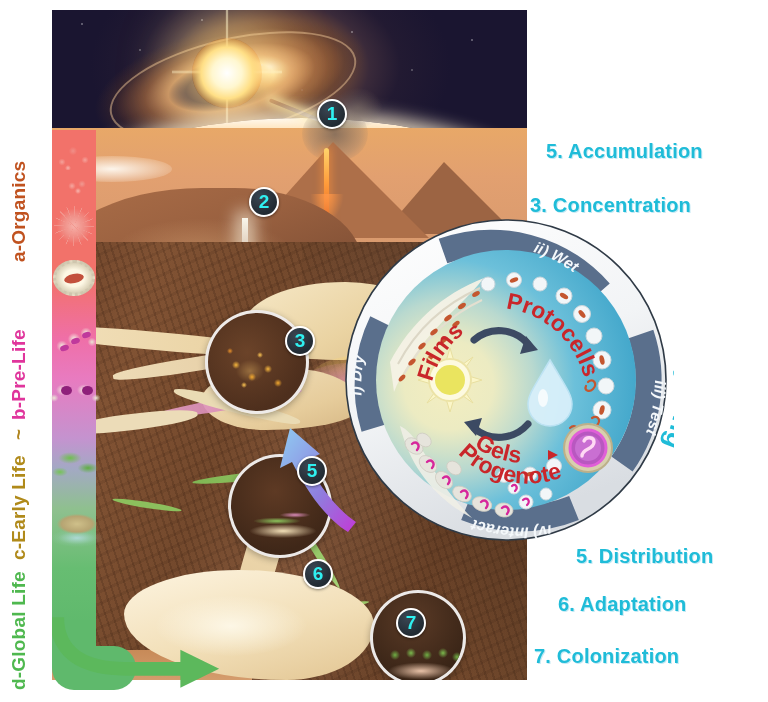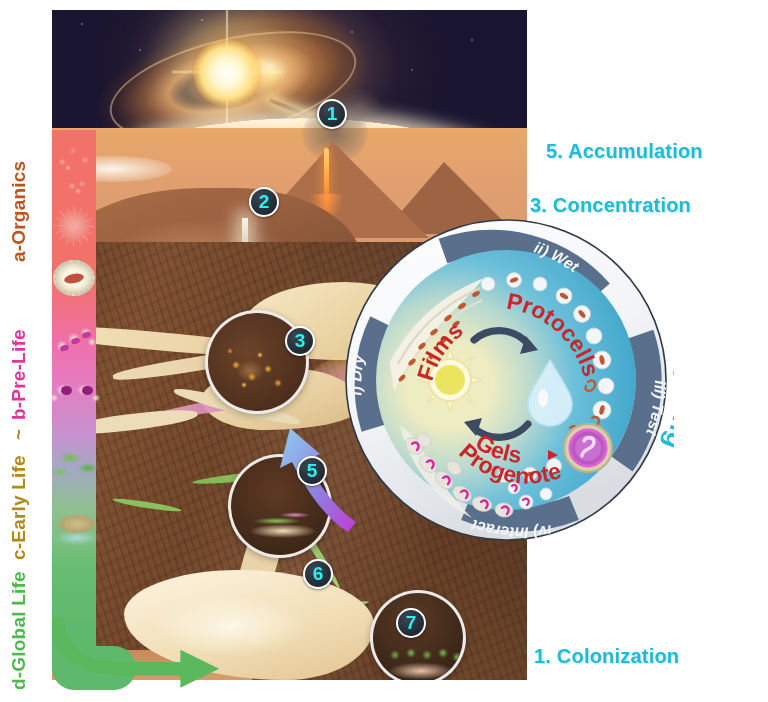--- a/index.html
+++ b/index.html
@@ -571,21 +571,23 @@
 
     <polygon points="210,238 220,243 210,248" fill="#c9262a"></polygon>
 
     <text font-family="Liberation Sans, sans-serif" font-size="27" font-weight="bold" fill="#1fbcd8">
       <textPath href="#arcCycling" startOffset="6%" id="tp-cycling">4. Cycling</textPath>
     </text>
   </svg>
 
   <div class="steplabel" style="left:546px;top:140px;">5. Accumulation</div>
   <div class="steplabel" style="left:530px;top:194px;">3. Concentration</div>
-  <div class="steplabel" style="left:534px;top:645px;">1. Colonization</div>
+  <div class="steplabel" style="left:576px;top:545px;">5. Distribution</div>
+  <div class="steplabel" style="left:558px;top:593px;">6. Adaptation</div>
+  <div class="steplabel" style="left:534px;top:645px;">7. Colonization</div>
 
   <div class="vlabel" style="left:8px;top:262px;color:#c0521f;">a-Organics</div>
   <div class="vlabel" style="left:8px;top:420px;color:#e0359c;">b-Pre-Life</div>
   <div class="vlabel" style="left:8px;top:440px;color:#b0851f;">~</div>
   <div class="vlabel" style="left:8px;top:560px;color:#b08a1a;">c-Early Life</div>
   <div class="vlabel" style="left:8px;top:690px;color:#4fb84f;">d-Global Life</div>
 
 </div>
 
 </body></html>

